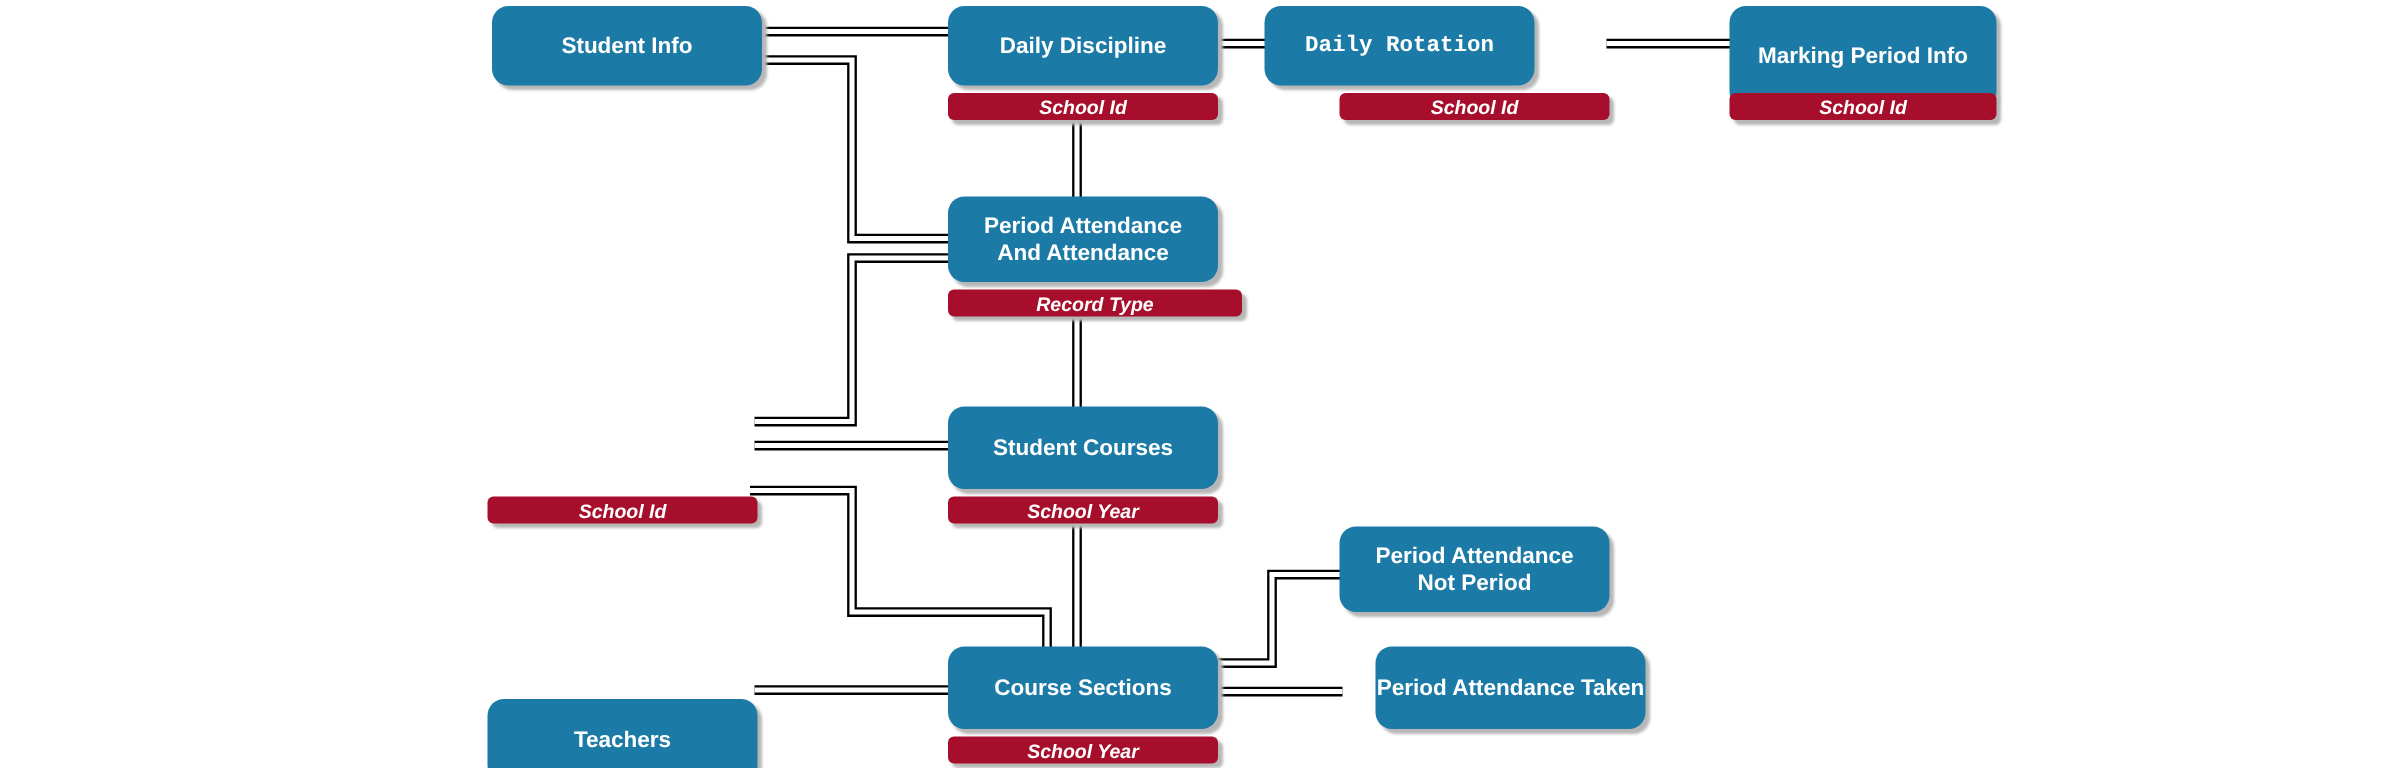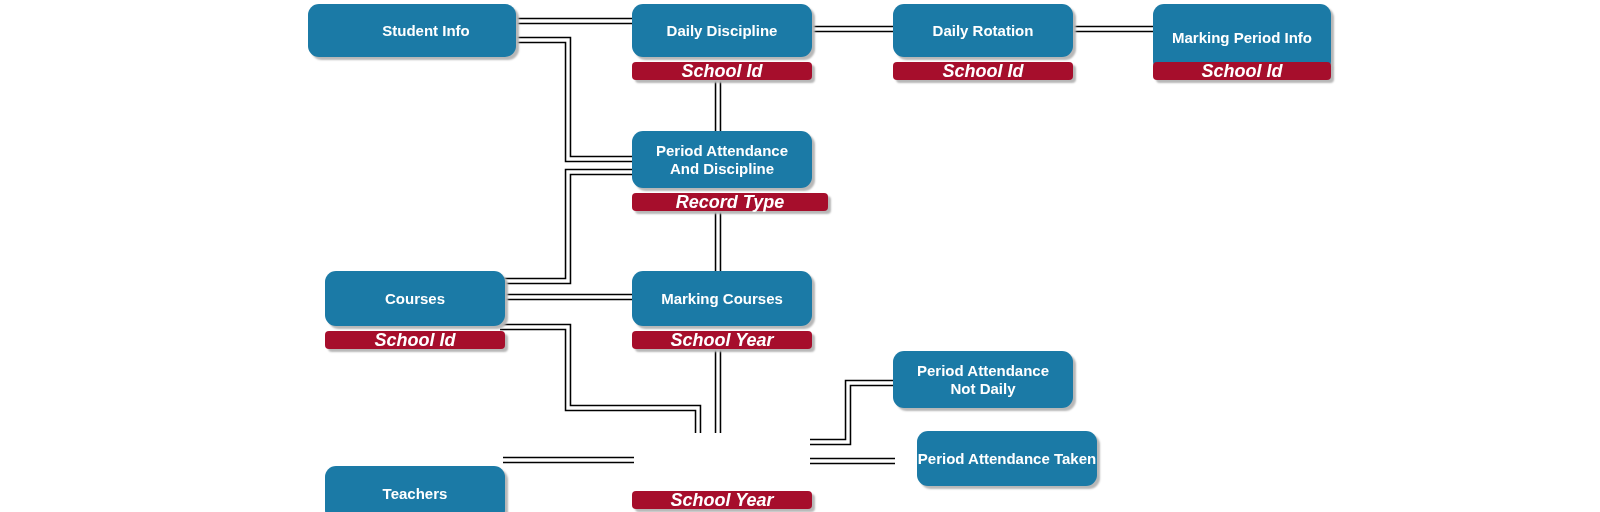--- a/index.html
+++ b/index.html
@@ -32,21 +32,21 @@
     cursor:default;
   }
   .node .label-line{display:block;}
   .badge{
     position:absolute;z-index:2;
     background:var(--badge-fill);
     color:var(--text-color);
     border-radius:4px;
     display:flex;align-items:center;justify-content:center;
     text-align:left;
-    font-style:italic;font-weight:bold;font-size:18px;
+    font-style:italic;font-weight:bold;font-size:13px;
     box-shadow:3px 3px 2px #b7b7b7;
   }
   .conn-outer{fill:none;stroke:var(--line-color);stroke-width:6.5;stroke-linejoin:miter;stroke-linecap:butt;}
   .conn-inner{fill:none;stroke:var(--bg);stroke-width:3.4;stroke-linejoin:miter;stroke-linecap:butt;}
 </style>
 </head>
 <body>
 
 <div id="stage">
   <svg id="connector-layer" viewBox="0 0 1600 512" xmlns="http://www.w3.org/2000/svg">
@@ -70,52 +70,52 @@
       <path d="M 718 347 L 718 433" class="conn-inner"></path>
       <path d="M 500 327 L 568 327 L 568 408 L 698 408 L 698 433" class="conn-outer"></path>
       <path d="M 500 327 L 568 327 L 568 408 L 698 408 L 698 433" class="conn-inner"></path>
       <path d="M 503 460 L 634 460" class="conn-outer"></path>
       <path d="M 503 460 L 634 460" class="conn-inner"></path>
       <path d="M 810 442 L 848 442 L 848 383 L 895 383" class="conn-outer"></path>
       <path d="M 810 442 L 848 442 L 848 383 L 895 383" class="conn-inner"></path>
       <path d="M 810 461 L 895 461" class="conn-outer"></path>
       <path d="M 810 461 L 895 461" class="conn-inner"></path>
     </svg>
-<div class="node" style="left: 308px; top: 4px; width: 180px; height: 53px; padding-left: 28px;">
+<div class="node" style="left: 328px; top: 4px; width: 180px; height: 53px;">
       <span class="label-line">Student Info</span>
     </div>
     <div class="node" style="left: 632px; top: 4px; width: 180px; height: 53px;">
       <span class="label-line">Daily Discipline</span>
     </div>
     <div class="badge" style="left: 632px; top: 62px; width: 180px; height: 18px;">School Id</div>
-    <div class="node" style="left: 893px; top: 4px; width: 180px; height: 53px;">
+    <div class="node" style="left: 843px; top: 4px; width: 180px; height: 53px; font-family: Liberation Mono, monospace;">
       <span class="label-line">Daily Rotation</span>
     </div>
     <div class="badge" style="left: 893px; top: 62px; width: 180px; height: 18px;">School Id</div>
     <div class="node" style="left: 1153px; top: 4px; width: 178px; height: 68px;">
       <span class="label-line">Marking Period Info</span>
     </div>
     <div class="badge" style="left: 1153px; top: 62px; width: 178px; height: 18px;">School Id</div>
     <div class="node" style="left: 632px; top: 131px; width: 180px; height: 57px;">
       <span class="label-line">Period Attendance</span>
-      <span class="label-line">And Discipline</span>
+      <span class="label-line">And Attendance</span>
     </div>
     <div class="badge" style="left: 632px; top: 193px; width: 196px; height: 18px;">Record Type</div>
-    <div class="node" style="left: 325px; top: 271px; width: 180px; height: 55px;">
-      <span class="label-line">Courses</span>
-    </div>
     <div class="badge" style="left: 325px; top: 331px; width: 180px; height: 18px;">School Id</div>
     <div class="node" style="left: 632px; top: 271px; width: 180px; height: 55px;">
-      <span class="label-line">Marking Courses</span>
+      <span class="label-line">Student Courses</span>
     </div>
     <div class="badge" style="left: 632px; top: 331px; width: 180px; height: 18px;">School Year</div>
     <div class="node" style="left: 893px; top: 351px; width: 180px; height: 57px;">
       <span class="label-line">Period Attendance</span>
-      <span class="label-line">Not Daily</span>
+      <span class="label-line">Not Period</span>
     </div>
     <div class="node" style="left: 325px; top: 431px; width: 180px; height: 55px; margin-top: 35px;">
       <span class="label-line">Teachers</span>
+    </div>
+    <div class="node" style="left: 632px; top: 431px; width: 180px; height: 55px;">
+      <span class="label-line">Course Sections</span>
     </div>
     <div class="badge" style="left: 632px; top: 491px; width: 180px; height: 18px;">School Year</div>
     <div class="node" style="left: 917px; top: 431px; width: 180px; height: 55px;">
       <span class="label-line">Period Attendance Taken</span>
     </div>
   </div>
 
 </body></html>

